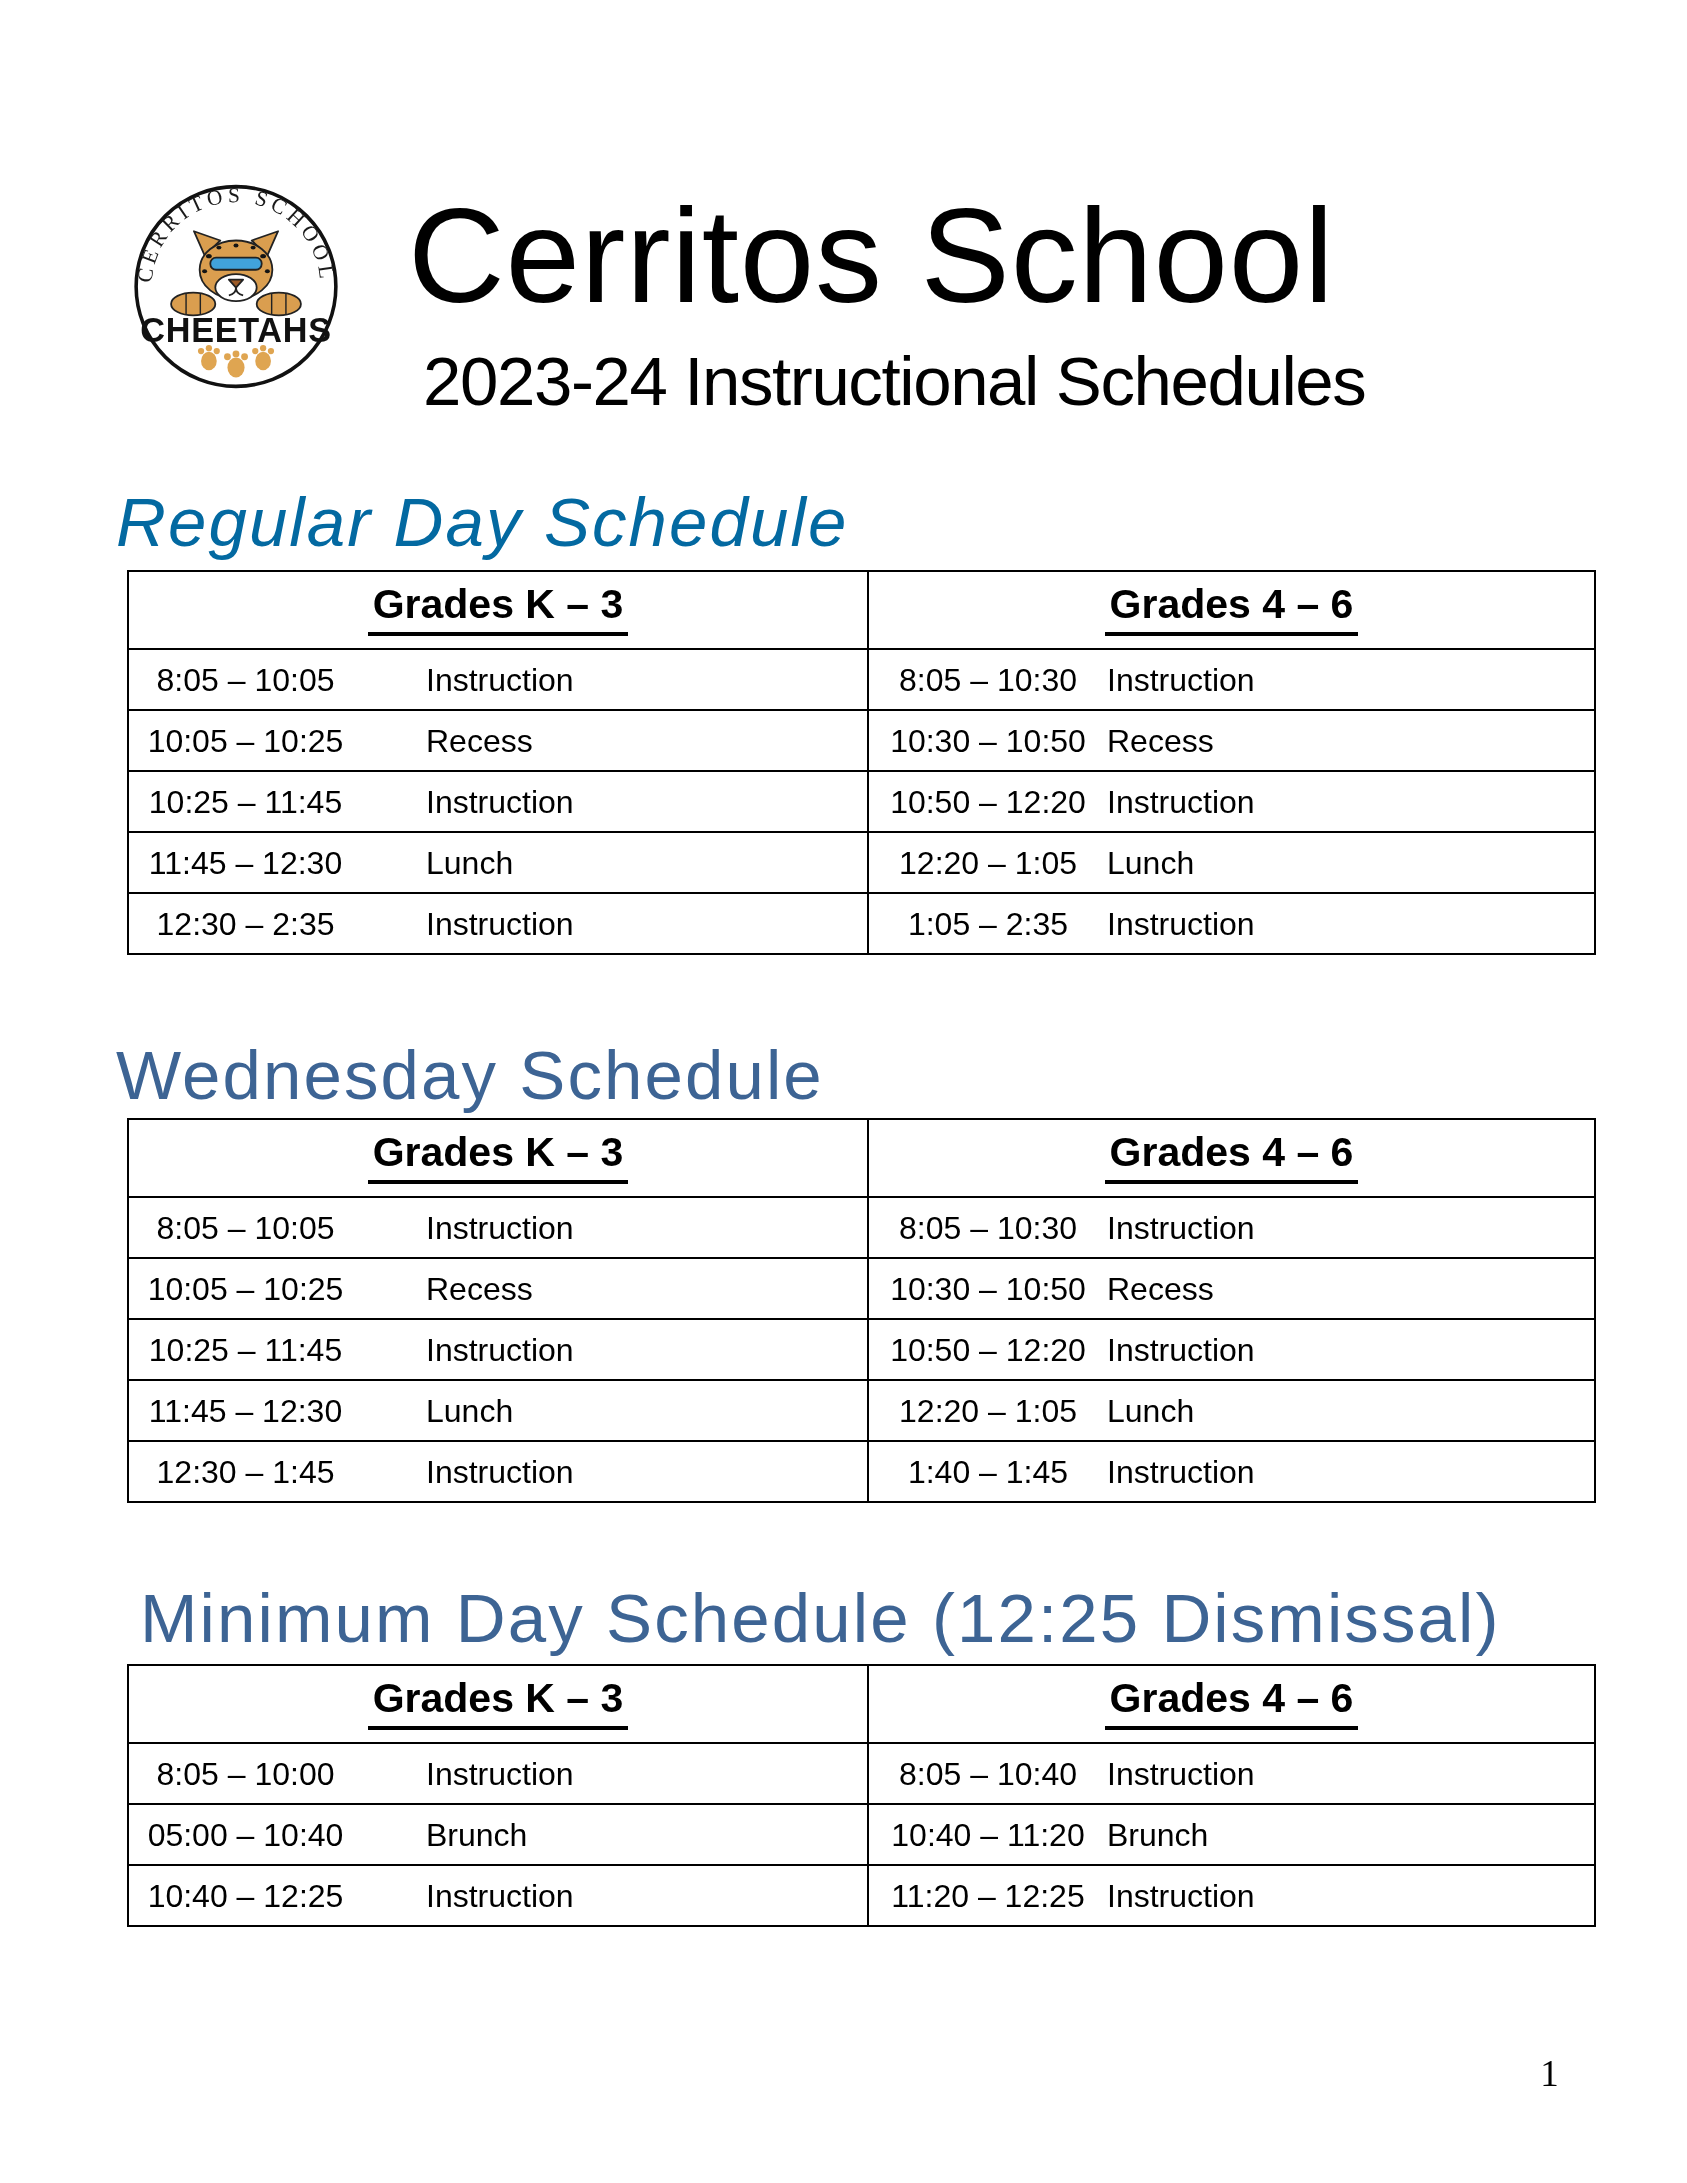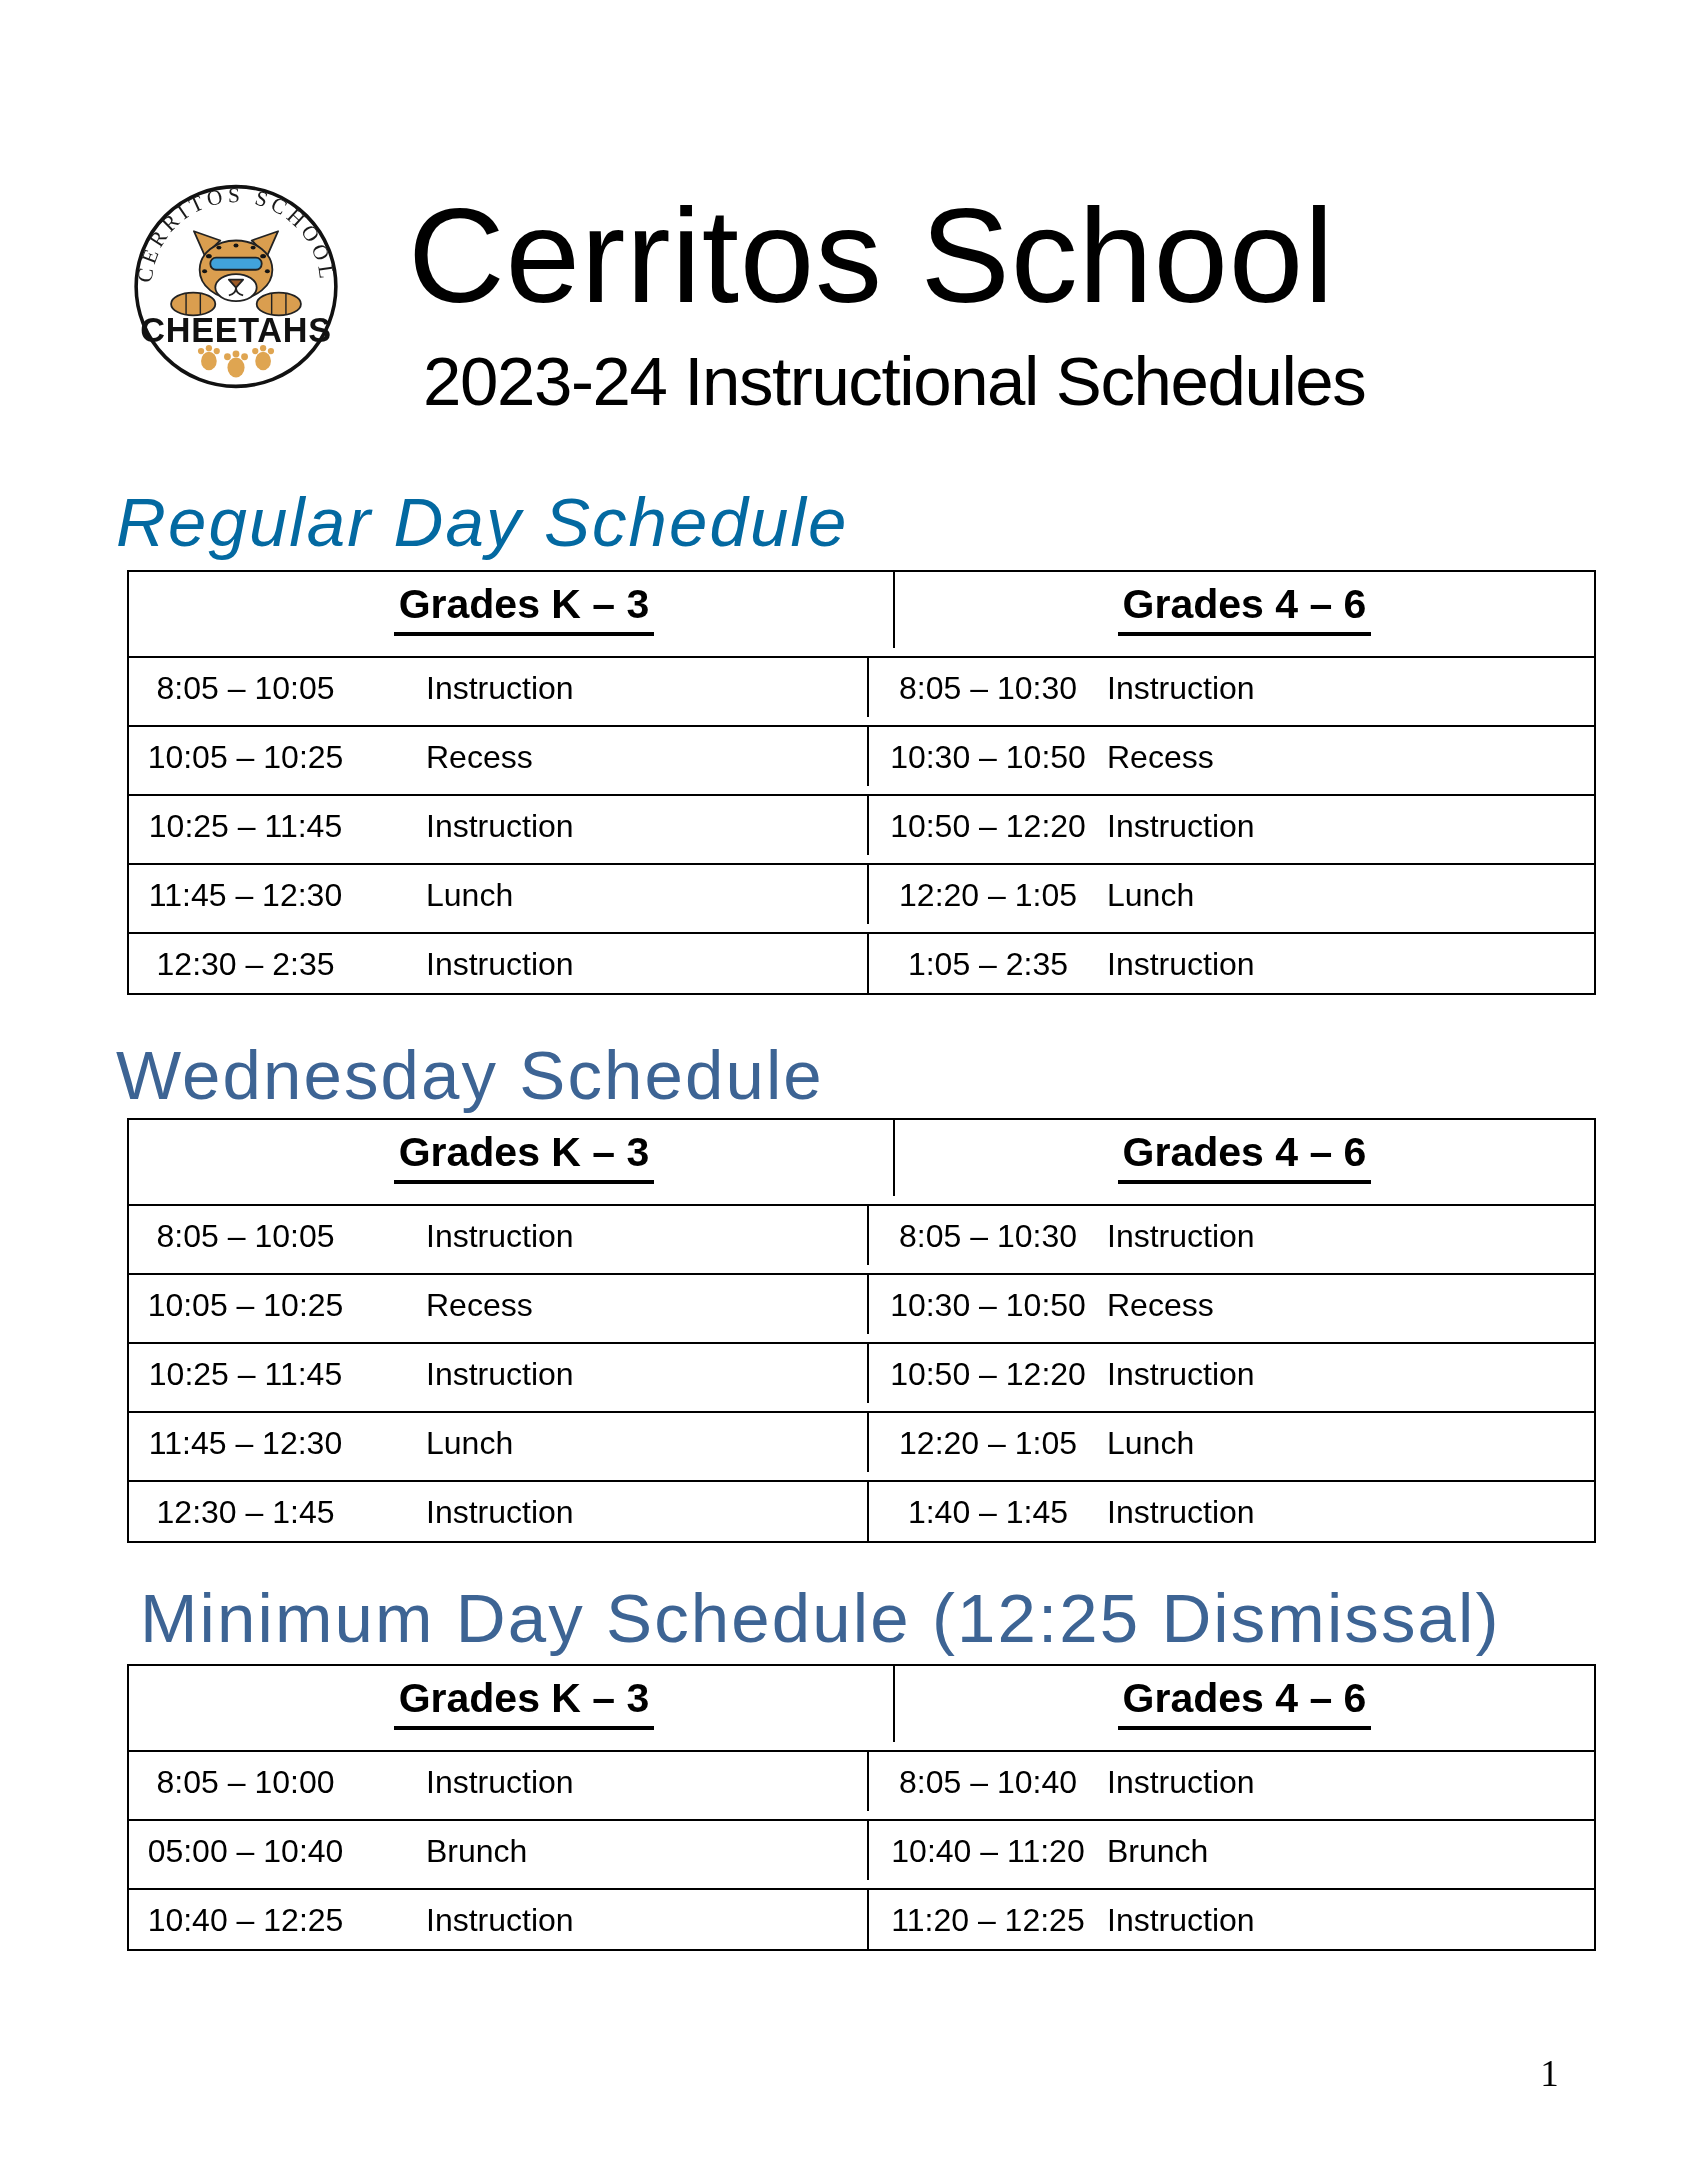--- a/index.html
+++ b/index.html
@@ -33,22 +33,22 @@
   #h-minimum{top:1584px;margin-left:24px;}
   
   .sched{
     position:absolute;left:127px;width:1469px;
     border:2.9px solid #000;box-sizing:border-box;background:#fff;
   }
   #t-regular{top:570px;}
   #t-wednesday{top:1118px;}
   #t-minimum{top:1664px;}
   .trow{display:flex;}
-  .trow + .trow{border-top:2.1px solid #000;margin-top:8px;}
-  .hrow{height:76px;padding-left:26px;}
+  .trow + .trow{border-top:2.1px solid #000;}
+  .hrow{height:76px;}
   .drow{height:59px;}
   .c1{
     box-sizing:border-box;width:740px;border-right:2.1px solid #000;
     display:flex;align-items:center;
   }
   .c2{flex:1;display:flex;align-items:center;}
   .hcell{justify-content:center;}
   .hdr-text{
     font-size:41px;font-weight:bold;line-height:1;
     border-bottom:4.3px solid #000;padding:0 4.3px 6.4px 4.3px;

